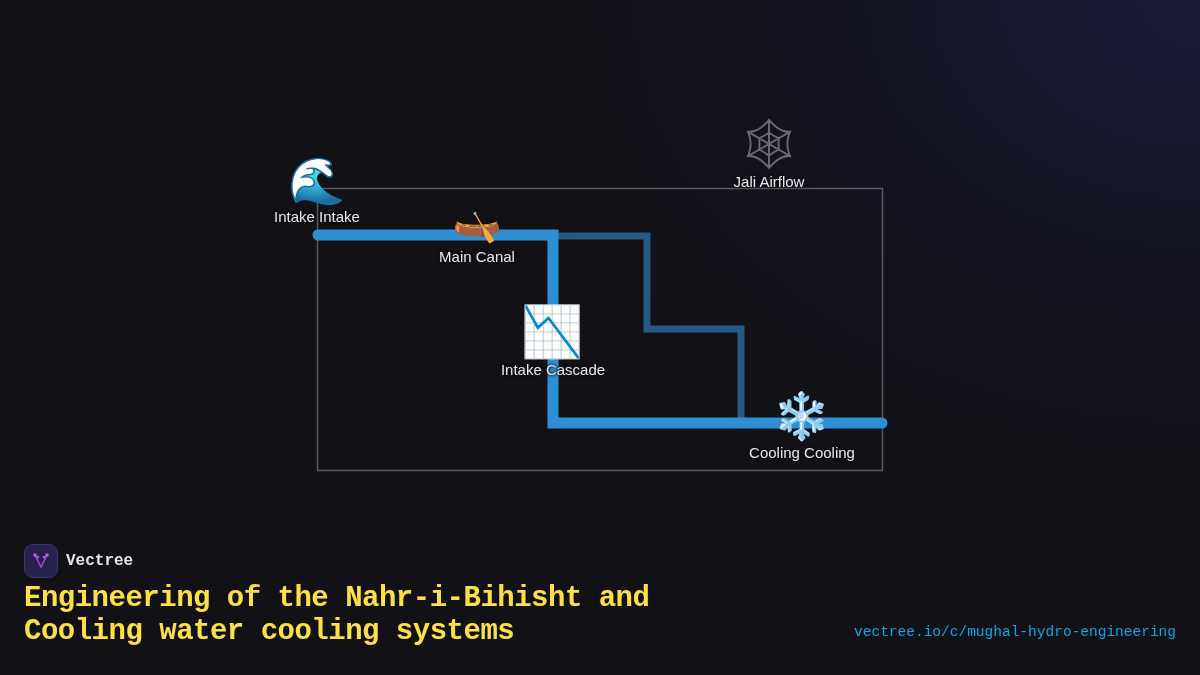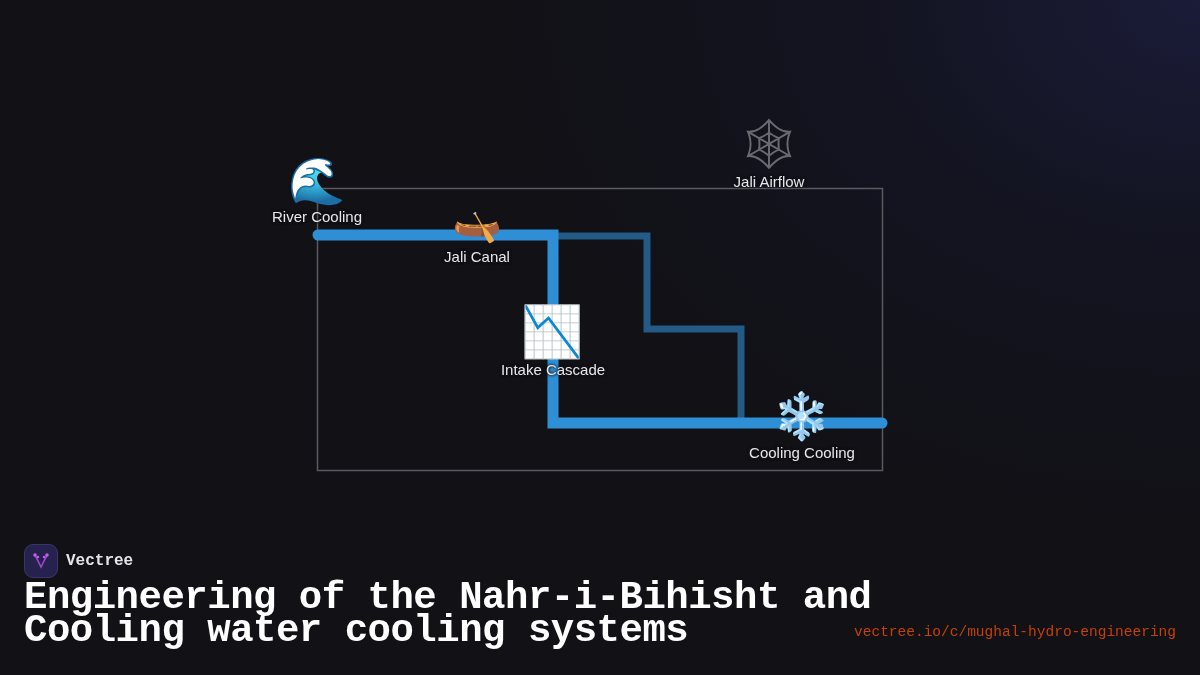--- a/index.html
+++ b/index.html
@@ -42,52 +42,52 @@
       border: 1px solid #3a356e;
       display: flex; align-items: center; justify-content: center;
     }
     .brand-name {
       font-family: "Liberation Mono", monospace;
       font-weight: bold; font-size: 16px; color: #e4e4ea;
     }
     .title {
       position: absolute; left: 24px; top: 582px;
       font-family: "Liberation Mono", monospace;
-      font-weight: bold; font-size: 39px; line-height: 33px;
-      color: #ffffff; letter-spacing: -0.5px;
+      font-weight: bold; font-size: 29px; line-height: 33px;
+      color: #fde047; letter-spacing: -0.5px;
     }
     .url {
       position: absolute; right: 24px; top: 624px;
       font-family: "Liberation Mono", monospace;
-      font-size: 14.5px; color: #c2410c;
+      font-size: 14.5px; color: #0ea5e9;
     }
   </style>
 </head>
 <body>
 
 <div class="bg-glow"></div>
 
 <div class="diagram">
   <svg width="1200" height="675" style="position:absolute;left:0;top:0">
 
     <rect x="317.5" y="188.5" width="565" height="282" fill="none" stroke="#5a5a60" stroke-width="1.5"></rect>
 
     <path d="M553 236 L647 236 L647 329 L741 329 L741 423" fill="none" stroke="#235a86" stroke-width="7" stroke-linejoin="miter"></path>
 
     <path d="M318 235 L553 235 L553 423 L882 423" fill="none" stroke="#2e8fd6" stroke-width="11" stroke-linecap="round" stroke-linejoin="miter"></path>
   </svg>
 
   <div class="node" style="left:317px; top:156px;">
     <span class="icon">🌊</span>
-    <span class="label">River Cooling</span>
+    <span class="label">Intake Intake</span>
   </div>
 
   <div class="node" style="left:477px; top:196px;">
     <span class="icon" style="font-size:40px;">🛶</span>
-    <span class="label">Jali Canal</span>
+    <span class="label">Main Canal</span>
   </div>
 
   <div class="node" style="left:553px; top:305px;">
     <span class="icon" style="font-size:50px;line-height:54px;height:54px;">📉</span>
     <span class="label">Intake Cascade</span>
   </div>
 
   <div class="node" style="left:769px; top:117px;">
     <span class="icon" style="color:#6a6a70;font-size:50px;line-height:54px;height:54px;">🕸</span>
     <span class="label">Jali Airflow</span>

